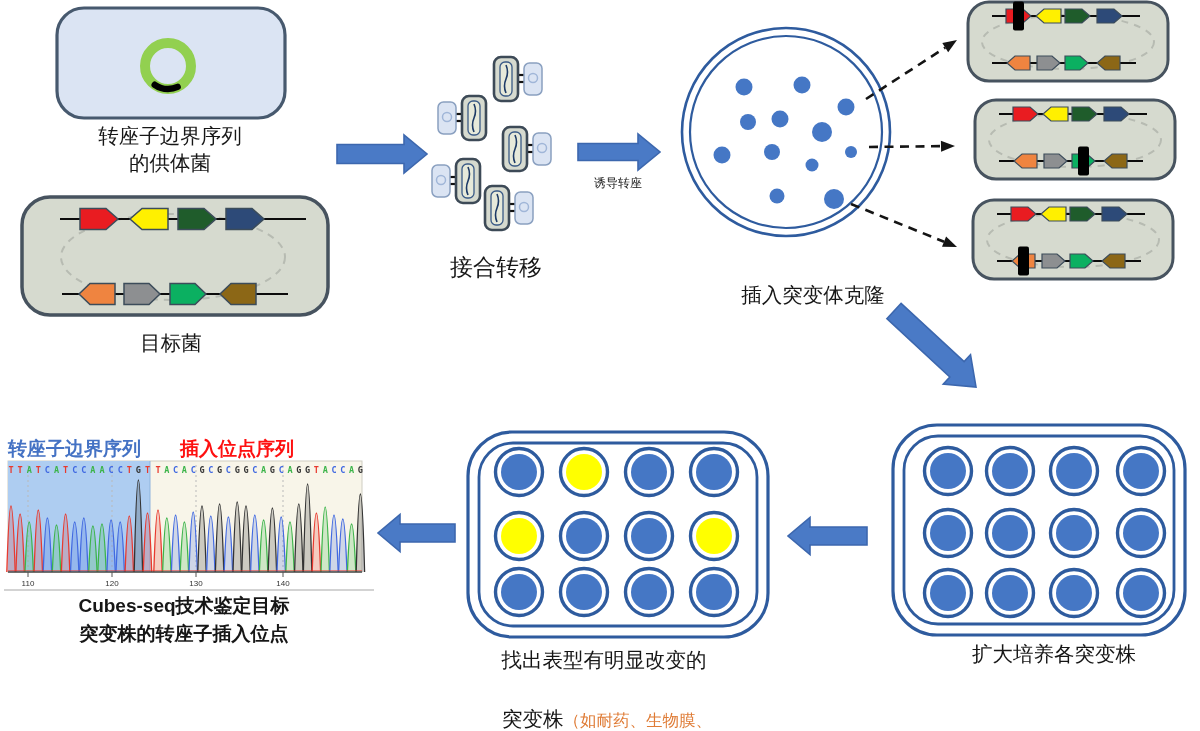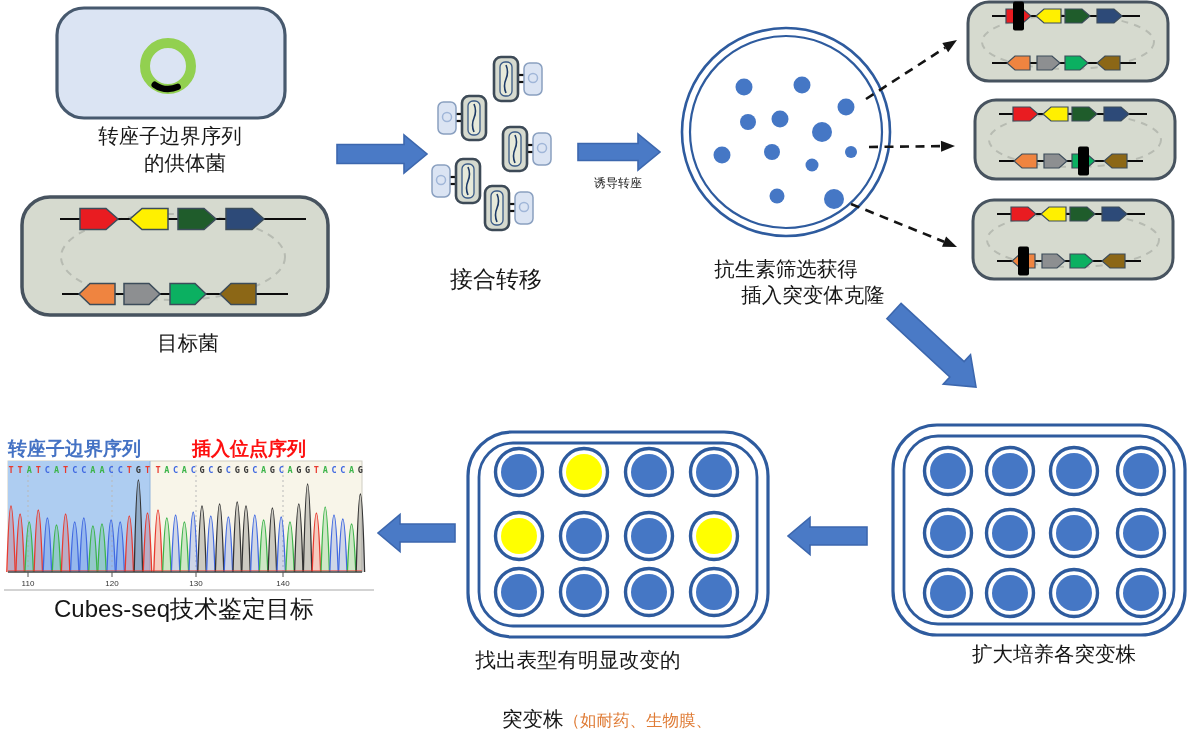--- a/index.html
+++ b/index.html
@@ -6,21 +6,21 @@
   #canvas{position:relative;width:1200px;height:731px;background:#ffffff;overflow:hidden;
           font-family:"Liberation Sans",sans-serif;}
   #diagram{position:absolute;left:0;top:0;}
   .lbl{position:absolute;color:#161616;white-space:nowrap;transform:translateX(-50%);
        text-align:center;font-family:"Liberation Sans",sans-serif;}
   .lbl.leftalign{transform:none;text-align:left;}
   .fs20{font-size:20.5px;}
   .fs23{font-size:23px;}
   .fs17{font-size:12px;}
   .bold{font-weight:bold;}
-  .cubes{font-size:24px;font-weight:normal;}
+  .cubes{font-size:19px;font-weight:bold;}
   .orangeTxt{color:#df7b35;}
   .blueTxt{color:#4472c4;}
   .redTxt{color:#fe1010;}
   .small16{font-size:16.5px;}
 </style>
 </head>
 <body>
 
 <div id="canvas">
   <svg id="diagram" width="1200" height="731" viewBox="0 0 1200 731">
@@ -320,25 +320,25 @@
         <text x="112" y="586" text-anchor="middle" font-size="8" fill="#333" font-family="&quot;Liberation Sans&quot;,sans-serif">120</text>
         <line x1="196" y1="572" x2="196" y2="577" stroke="#555" stroke-width="1"></line>
         <text x="196" y="586" text-anchor="middle" font-size="8" fill="#333" font-family="&quot;Liberation Sans&quot;,sans-serif">130</text>
         <line x1="283" y1="572" x2="283" y2="577" stroke="#555" stroke-width="1"></line>
         <text x="283" y="586" text-anchor="middle" font-size="8" fill="#333" font-family="&quot;Liberation Sans&quot;,sans-serif">140</text>
         <line x1="4" y1="590" x2="374" y2="590" stroke="#a8a8a8" stroke-width="1.2"></line>
       </g>
   </svg>
 
   <div class="lbl fs20" style="left:170px;top:122px;">转座子边界序列</div>
-  <div class="lbl fs20" style="left:185px;top:149px;">的供体菌</div>
-  <div class="lbl fs20" style="left:188px;top:329px;">目标菌</div>
-  <div class="lbl fs23" style="left:496px;top:252px;margin-top:12px;">接合转移</div>
+  <div class="lbl fs20" style="left:170px;top:149px;">的供体菌</div>
+  <div class="lbl fs20" style="left:171px;top:329px;">目标菌</div>
+  <div class="lbl fs23" style="left:496px;top:252px;">接合转移</div>
   <div class="lbl fs17" style="left:618px;top:175px;">诱导转座</div>
-  <div class="lbl fs20" style="left:786px;top:255px;">抗生素筛选获得</div>
   <div class="lbl fs20" style="left:786px;top:281px;margin-left:27px;">插入突变体克隆</div>
   <div class="lbl fs20" style="left:1054px;top:640px;">扩大培养各突变株</div>
-  <div class="lbl fs20" style="left:578px;top:646px;">找出表型有明显改变的</div>
+  <div class="lbl fs20" style="left:604px;top:646px;">找出表型有明显改变的</div>
   <div class="lbl fs20" style="left:607px;top:705px;font-family:Liberation Serif, serif;"><span>突变株</span><span class="orangeTxt small16">（如耐药、生物膜、</span></div>
   <div class="lbl cubes" style="left:184px;top:593px;">Cubes-seq技术鉴定目标</div>
+  <div class="lbl cubes" style="left:184px;top:621px;">突变株的转座子插入位点</div>
   <div class="lbl leftalign bold blueTxt" style="left:8px;top:436px;font-size:19px;">转座子边界序列</div>
-  <div class="lbl leftalign bold redTxt" style="left:180px;top:436px;font-size:19px;margin-left:12px;">插入位点序列</div>
+  <div class="lbl leftalign bold redTxt" style="left:180px;top:436px;font-size:19px;">插入位点序列</div>
 </div>
 
 </body></html>

